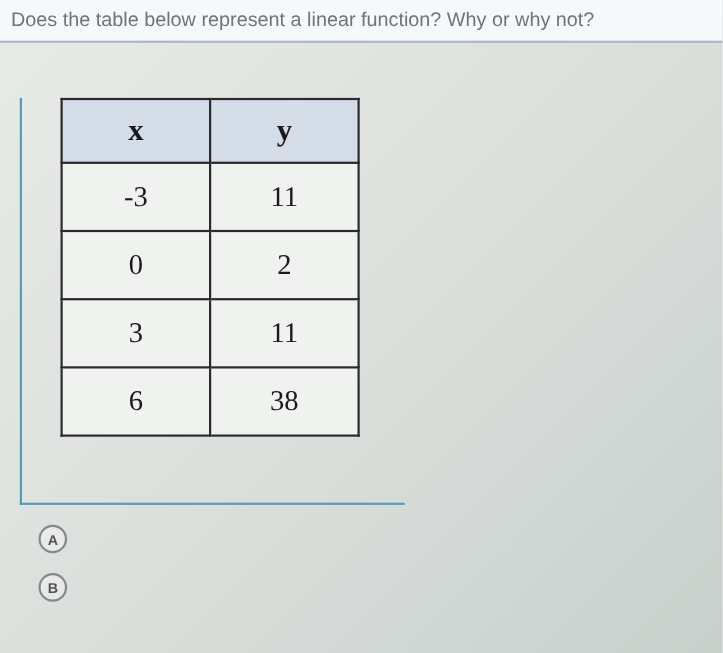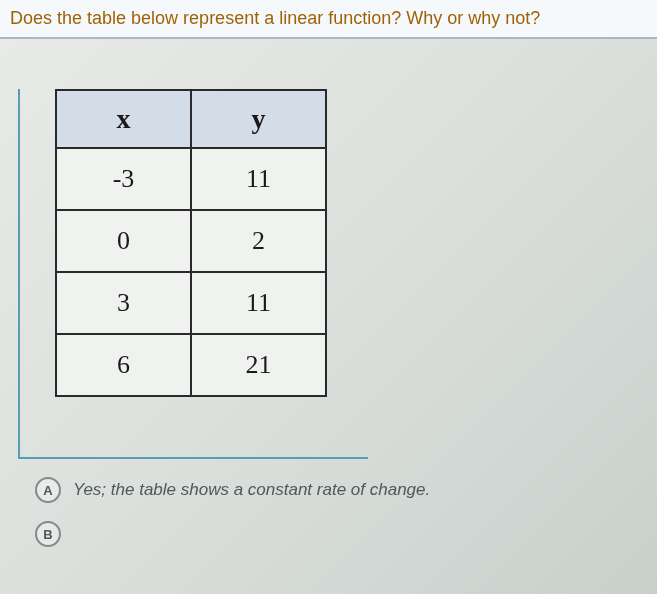--- a/index.html
+++ b/index.html
@@ -12,21 +12,21 @@
       height: 594px;
       background: linear-gradient(135deg, #e8ebe8 0%, #dce0dd 50%, #c8d0cc 100%);
       font-family: Arial, Helvetica, sans-serif;
       position: relative;
       overflow: hidden;
     }
     .question-bar {
       background: #f5f9fc;
       padding: 8px 10px;
       font-size: 18px;
-      color: #a16207;
+      color: #737373;
       border-bottom: 2px solid #a8b8c8;
     }
     .content-area {
       padding: 30px 20px 20px 30px;
       position: relative;
     }
     .axis-line-v {
       position: absolute;
       left: 18px;
       top: 50px;
@@ -119,28 +119,27 @@
         <tr>
           <td>0</td>
           <td>2</td>
         </tr>
         <tr>
           <td>3</td>
           <td>11</td>
         </tr>
         <tr>
           <td>6</td>
-          <td>21</td>
+          <td>38</td>
         </tr>
       </tbody>
     </table>
   </div>
 
   <div class="answers">
     <div class="answer-option">
       <div class="option-circle">A</div>
-      <span>Yes; the table shows a constant rate of change.</span>
     </div>
     <div class="answer-option">
       <div class="option-circle">B</div>
     </div>
   </div>
 </div>
 
 </body></html>

